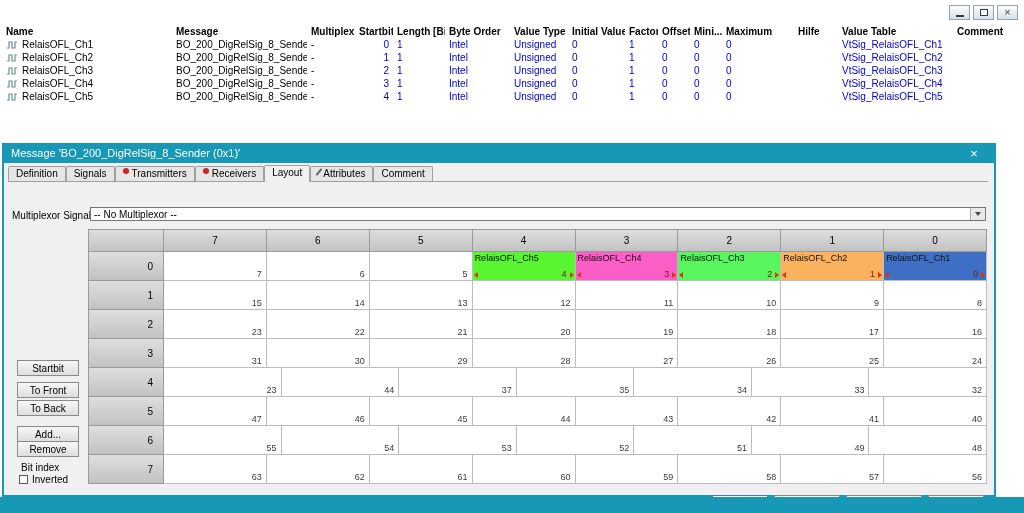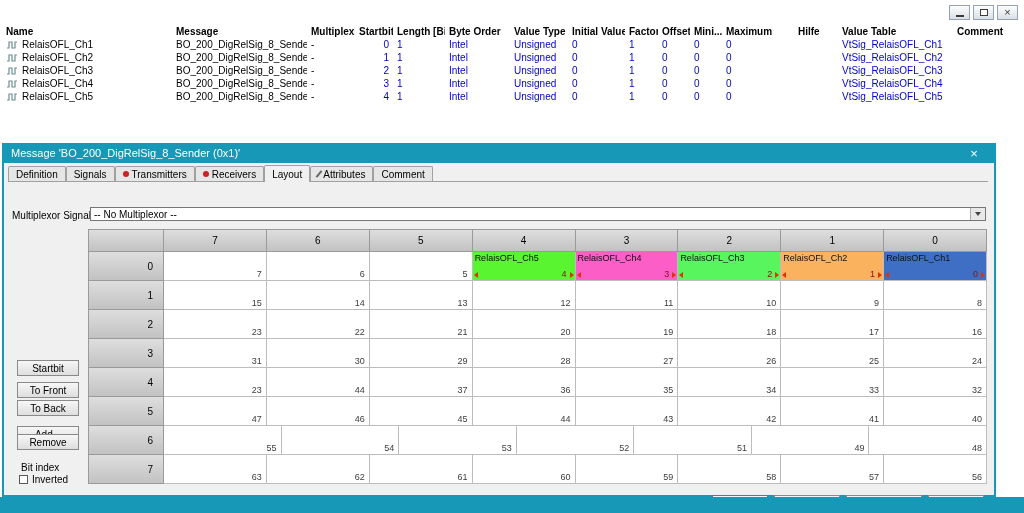--- a/index.html
+++ b/index.html
@@ -30,21 +30,21 @@
   .titlebar{height:20px;background:var(--accent,#1798b6);color:#fff;display:flex;align-items:center;
             padding:0 7px;font-size:11px}
   .title-close{margin-left:auto;width:26px;height:20px;display:flex;align-items:center;justify-content:center;
                font-size:13px;color:#fff;cursor:default}
   .dbody{position:relative;width:100%;height:334px}
 
   
   .tabstrip{position:absolute;left:4px;top:3px;right:6px;height:16px;display:flex;align-items:flex-end;
             border-bottom:1px solid #a0a0a0}
   .tab{height:15px;padding:1px 7px;border:1px solid #a0a0a0;border-bottom:none;background:#e6e6e6;
-       display:flex;align-items:center;gap:3px;border-radius:2px 2px 0 0;white-space:nowrap}
+       display:flex;align-items:flex-start;gap:3px;border-radius:2px 2px 0 0;white-space:nowrap}
   .tab.active{background:#f0f0f0;height:17px;margin-bottom:-1px}
   .reddot{width:6px;height:6px;border-radius:50%;background:#d02020;display:inline-block}
   .pencil{width:2px;height:8px;background:#666;transform:rotate(40deg);display:inline-block}
 
   
   .muxlabel{position:absolute;left:8px;top:47px}
   .muxselect{position:absolute;left:86px;top:44px;width:896px;height:14px;background:#fff;
              border:1px solid #767676;display:flex;align-items:center;padding-left:3px}
   .arrowbox{margin-left:auto;width:15px;height:12px;background:#e8e8e8;border-left:1px solid #adadad;
             display:flex;align-items:center;justify-content:center}
@@ -411,23 +411,20 @@
           <div class="gcell">
             <div class="bitnum">23</div>
           </div>
           <div class="gcell">
             <div class="bitnum">44</div>
           </div>
           <div class="gcell">
             <div class="bitnum">37</div>
           </div>
           <div class="gcell">
-            <div class="bitnum">36</div>
-          </div>
-          <div class="gcell">
             <div class="bitnum">35</div>
           </div>
           <div class="gcell">
             <div class="bitnum">34</div>
           </div>
           <div class="gcell">
             <div class="bitnum">33</div>
           </div>
           <div class="gcell">
             <div class="bitnum">32</div>
@@ -522,17 +519,17 @@
     <div class="footer">
         <div class="fbtn ok">OK</div>
         <div class="fbtn">Abbrechen</div>
         <div class="fbtn disabled">Übernehmen</div>
         <div class="fbtn">Hilfe</div>
       </div>
   <div class="sidebtn" style="top: 197px;">Startbit</div>
       <div class="sidebtn" style="top: 219px;">To Front</div>
       <div class="sidebtn" style="top: 237px;">To Back</div>
       <div class="sidebtn" style="top: 263px;">Add...</div>
-      <div class="sidebtn" style="top: 271px; text-align: center;">Remove</div>
+      <div class="sidebtn" style="top: 278px; text-align: center;">Remove</div>
     </div>
 </div>
 
 <div class="bottomstrip"></div>
 
 </body></html>

